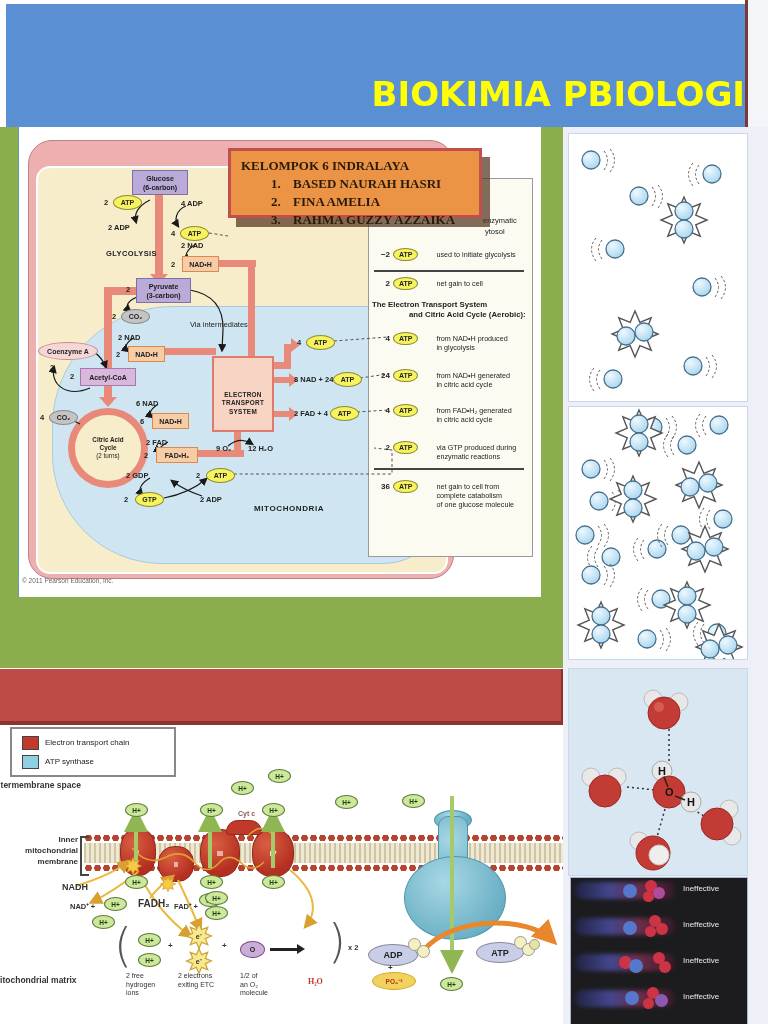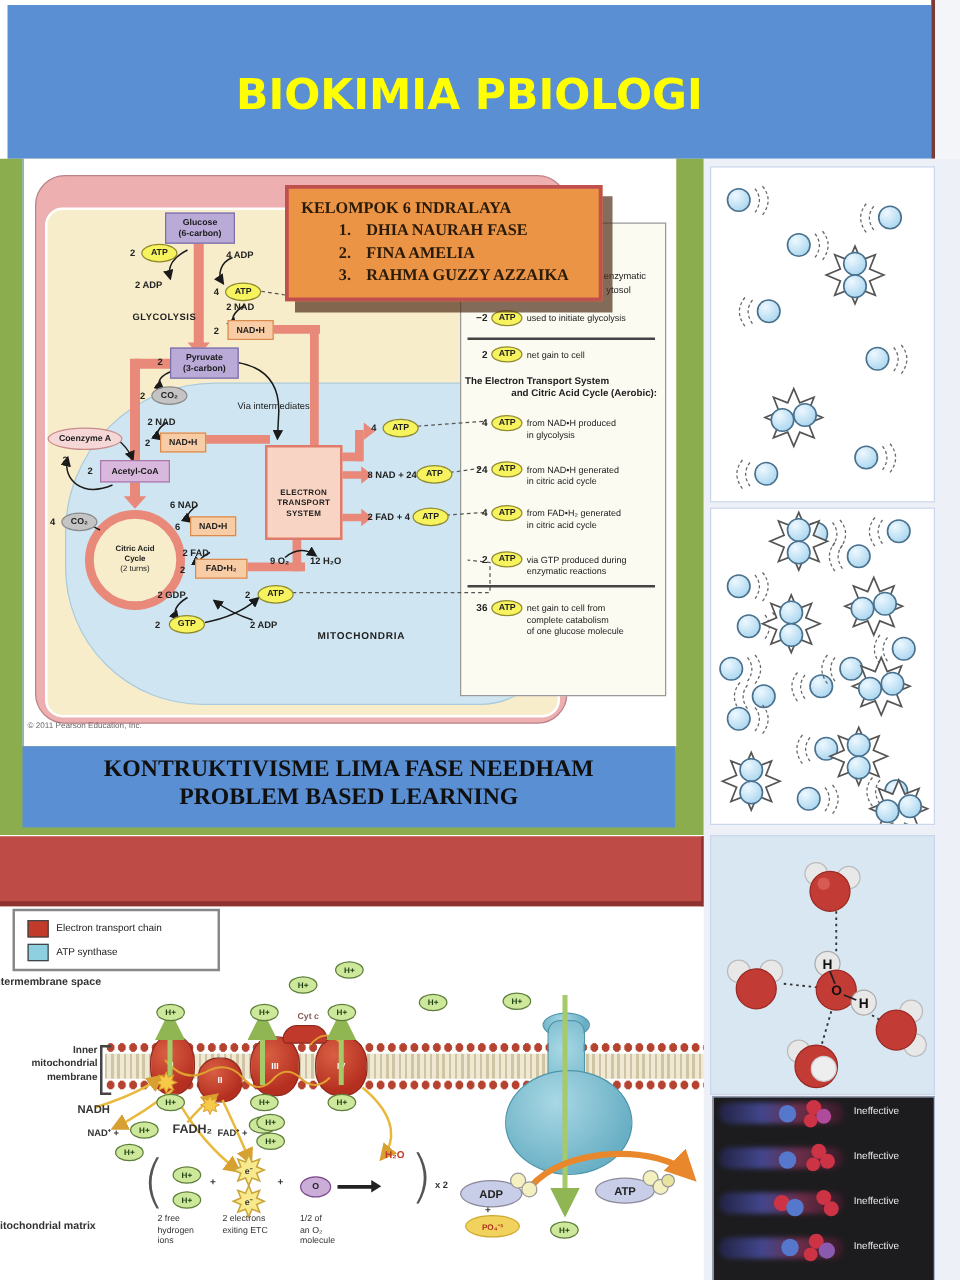--- a/index.html
+++ b/index.html
@@ -26,24 +26,24 @@
   .pbox{position:absolute;background:#b9aad8;border:1px solid #7d6fa8;display:flex;flex-direction:column;align-items:center;justify-content:center;font:bold 7px "Liberation Sans",sans-serif;color:#1a1a1a;line-height:9px;z-index:10;text-align:center;}
   .pipe{position:absolute;background:#e8897a;z-index:6;}
   .tri{position:absolute;width:0;height:0;z-index:7;}
   .citric{position:absolute;left:68px;top:408px;width:66px;height:66px;border:7px solid #e8897a;border-radius:50%;background:#f8edca;z-index:6;display:flex;flex-direction:column;align-items:center;justify-content:center;font:bold 6.3px "Liberation Sans",sans-serif;line-height:8px;text-align:center;color:#222;}
   .ets{position:absolute;left:212px;top:356px;width:62px;height:76px;background:#f8d4c4;border:2px solid #e07a6a;z-index:6;display:flex;flex-direction:column;align-items:center;justify-content:flex-end;padding-bottom:14px;box-sizing:border-box;font:bold 6.4px "Liberation Sans",sans-serif;letter-spacing:.3px;line-height:8.5px;color:#222;}
   
   .panel{position:absolute;left:368px;top:178px;width:163px;height:377px;background:#fbfbf2;border:1px solid #999;z-index:7;}
   .srow{position:absolute;display:flex;align-items:flex-start;z-index:10;}
   .sq{width:22px;text-align:right;font:bold 8px "Liberation Sans",sans-serif;padding-top:2px;color:#222;}
   .satp{margin:0 3px;background:#f7f35f;border:1px solid #8f8a2e;border-radius:50%;padding:2px 5px;font:bold 7px "Liberation Sans",sans-serif;color:#222;}
-  .snote{font:7.2px "Liberation Sans",sans-serif;line-height:9px;padding-top:2px;color:#222;width:106px;}
+  .snote{font:7.2px "Liberation Sans",sans-serif;line-height:9px;padding-top:2px;color:#222;width:106px;margin-left:15px;}
   .shr{position:absolute;width:150px;height:2px;background:#444;z-index:10;}
   
-  .orange-box{position:absolute;left:228px;top:148px;width:254px;height:93px;background:#ec9446;border:3px solid #c0504d;box-shadow:8px 9px 0 rgba(80,45,25,.7);z-index:20;box-sizing:border-box;padding:7px 0 0 10px;color:#2a1a08;font:bold 13px "Liberation Serif",serif;}
+  .orange-box{position:absolute;left:228px;top:148px;width:254px;height:70px;background:#ec9446;border:3px solid #c0504d;box-shadow:8px 9px 0 rgba(80,45,25,.7);z-index:20;box-sizing:border-box;padding:7px 0 0 10px;color:#2a1a08;font:bold 13px "Liberation Serif",serif;}
   .member-row{display:flex;margin-top:2px;}
   .member-num{width:22px;margin-left:30px;}
   
   .red-band{position:absolute;left:0;top:669px;width:561px;height:52px;background:#bf4b47;border-bottom:4px solid #8e3230;border-right:3px solid #8e3230;}
   .legend{position:absolute;left:10px;top:727px;width:162px;height:46px;background:#fff;border:2px solid #888;z-index:10;}
   .sw{position:absolute;width:15px;height:12px;border:1px solid #444;}
   .llbl{position:absolute;font:8px "Liberation Sans",sans-serif;color:#222;white-space:nowrap;}
   .membrane{position:absolute;left:84px;top:833px;width:479px;height:40px;z-index:2;
      background:radial-gradient(circle 3.4px at 4.5px 5px,#b5432f 97%,rgba(0,0,0,0)) 0 0/9px 10px repeat-x,
                 radial-gradient(circle 3.4px at 4.5px 5px,#b5432f 97%,rgba(0,0,0,0)) 0 30px/9px 10px repeat-x;}
@@ -71,21 +71,21 @@
         <stop offset="0%" stop-color="#eef8ff"></stop>
         <stop offset="100%" stop-color="#a9d6ef"></stop>
       </radialGradient>
   <path id="star8" d="M20,0 L10.2,4.2 L14.1,14.1 L4.2,10.2 L0,20 L-4.2,10.2 L-14.1,14.1 L-10.2,4.2 L-20,0 L-10.2,-4.2 L-14.1,-14.1 L-4.2,-10.2 L0,-20 L4.2,-10.2 L14.1,-14.1 L10.2,-4.2 Z"></path>
 </defs>
 </svg>
 
 <div id="page">
 
   <div class="header-bg"></div>
-  <div class="title" style="top:56px;">BIOKIMIA PBIOLOGI</div>
+  <div class="title" style="top:74px;text-align:right;">BIOKIMIA PBIOLOGI</div>
   <div class="maroon-line"></div>
 
   <div class="green-frame"></div>
   <div class="white-slide"></div>
 
   <div class="pink-cell"></div>
   <div class="cream"></div>
   <div class="mito"></div>
 
   <div class="panel"></div>
@@ -212,36 +212,32 @@
   <div class="oval atp" style="left:333px;top:372px;width:27px;height:13px;">ATP</div>
   <div class="lbl" style="left:294px;top:409px;">2 FAD + 4</div>
   <div class="oval atp" style="left:330px;top:406px;width:27px;height:13px;">ATP</div>
   <div class="lbl" style="left:254px;top:504px;letter-spacing:.6px;font-size:8px;">MITOCHONDRIA</div>
   <div class="lbl" style="left:22px;top:577px;font:6.5px 'Liberation Sans',sans-serif;color:#666;">© 2011 Pearson Education, Inc.</div>
 
   <div class="orange-box">
     <div>KELOMPOK 6 INDRALAYA</div>
     <div class="member-row">
         <span class="member-num">1.</span>
-        <span>DHIA NAURAH FASE</span>
+        <span>BASED NAURAH HASRI</span>
       </div>
     <div class="member-row">
         <span class="member-num">2.</span>
         <span>FINA AMELIA</span>
       </div>
     <div class="member-row">
         <span class="member-num">3.</span>
         <span>RAHMA GUZZY AZZAIKA</span>
       </div>
   </div>
 
-  <div class="banner">
-    <div style="margin-top:8px;">KONTRUKTIVISME LIMA FASE NEEDHAM</div>
-    <div>PROBLEM BASED LEARNING</div>
-  </div>
 
   <div class="red-band"></div>
 
   <div class="legend">
     <div class="sw" style="left:10px;top:7px;background:#c23b2a;"></div>
     <div class="llbl" style="left:33px;top:9px;">Electron transport chain</div>
     <div class="sw" style="left:10px;top:26px;background:#8ed0e0;"></div>
     <div class="llbl" style="left:33px;top:28px;">ATP synthase</div>
   </div>
   <div class="blbl" style="left:-7px;top:780px;font-size:8.5px;">Intermembrane space</div>
@@ -294,21 +290,21 @@
   <div class="blbl" style="left:138px;top:898px;font-size:10px;text-align:right;">FADH₂</div>
   <div class="blbl" style="left:174px;top:901px;font-size:7.5px;">FAD⁺ +</div>
   <div class="blbl" style="left:-7px;top:975px;font-size:8.5px;">Mitochondrial matrix</div>
 
   <div class="paren" style="left:114px;top:918px;">(</div>
   <div class="blbl" style="left:168px;top:941px;">+</div>
   <div class="blbl" style="left:222px;top:941px;">+</div>
   <div class="oval" style="left:240px;top:941px;width:23px;height:15px;background:#cbaed8;border:1.5px solid #7a4a8a;">O</div>
   <div class="abs" style="left:270px;top:948px;width:28px;height:2.5px;background:#222;z-index:9;"></div>
   <div class="tri" style="left:297px;top:944px;border-top:5px solid transparent;border-bottom:5px solid transparent;border-left:8px solid #222;z-index:9;"></div>
-  <div class="blbl" style="left:308px;top:919px;color:#c0392b;">H₂O</div>
+  <div class="blbl" style="left:308px;top:977px;color:#c0392b;font-family:Liberation Serif, serif;">H₂O</div>
   <div class="paren" style="left:328px;top:914px;">)</div>
   <div class="blbl" style="left:348px;top:943px;font-size:7.5px;">x 2</div>
   <div class="oval" style="left:368px;top:944px;width:48px;height:20px;background:#c8cde8;border:1px solid #8a8a9a;font-size:9px;">ADP</div>
   <div class="abs" style="left:408px;top:938px;width:11px;height:11px;border-radius:50%;background:#f5f0c0;border:1px solid #999;z-index:11;"></div>
   <div class="abs" style="left:417px;top:945px;width:11px;height:11px;border-radius:50%;background:#f5f0c0;border:1px solid #999;z-index:11;"></div>
   <div class="blbl" style="left:388px;top:963px;">+</div>
   <div class="oval" style="left:372px;top:972px;width:42px;height:16px;background:#f0d25c;border:1px solid #d0a830;color:#b03020;font-size:6.5px;">PO₄⁻³</div>
   <div class="oval" style="left:476px;top:942px;width:46px;height:19px;background:#c8cde8;border:1px solid #8a8a9a;font-size:9px;">ATP</div>
   <div class="abs" style="left:514px;top:936px;width:11px;height:11px;border-radius:50%;background:#f5f0c0;border:1px solid #999;z-index:11;"></div>
   <div class="abs" style="left:522px;top:943px;width:11px;height:11px;border-radius:50%;background:#f5f0c0;border:1px solid #999;z-index:11;"></div>

